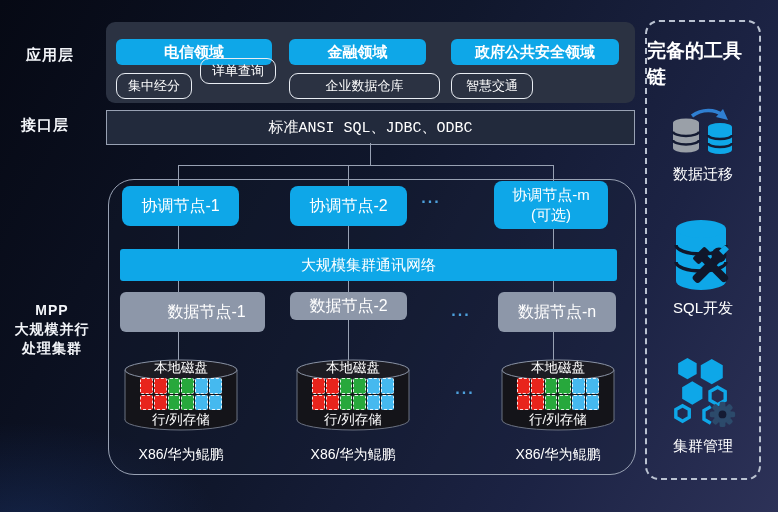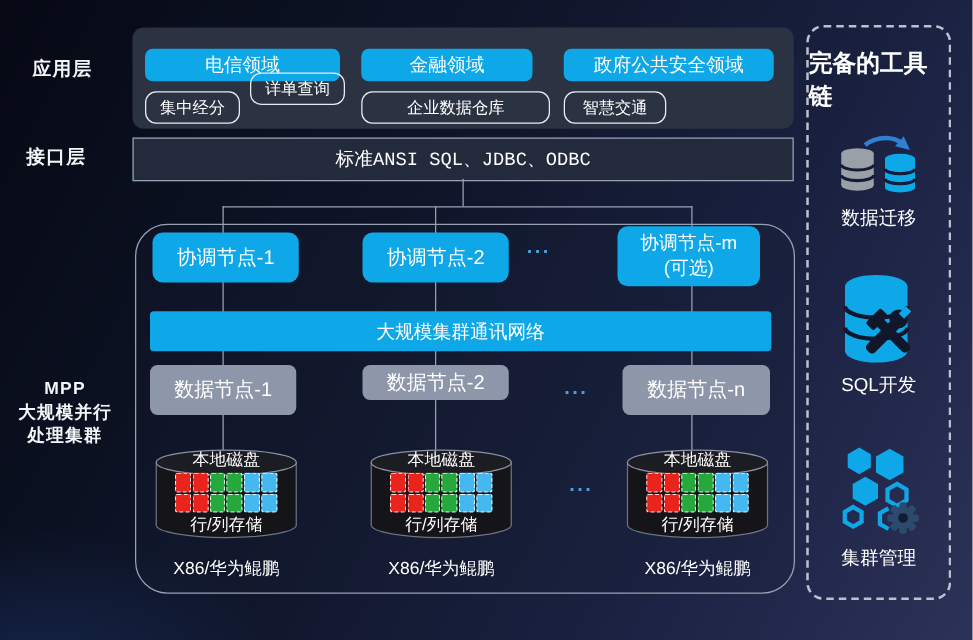--- a/index.html
+++ b/index.html
@@ -6,21 +6,21 @@
   body{width:778px;height:512px;overflow:hidden;font-family:"Liberation Sans","DejaVu Sans",sans-serif;}
   .stage{position:relative;width:778px;height:512px;color:#fff;
     background:
       radial-gradient(ellipse 280px 150px at 3% 103%, rgba(47,95,193,0.22), rgba(0,0,0,0) 70%),
       linear-gradient(118deg, var(--bg1) 0%, var(--bg2) 45%, var(--bg3) 75%, var(--bg4) 100%);}
   .side-label{position:absolute;font-weight:bold;font-size:15px;color:#f3f5f9;text-align:center;letter-spacing:1px;}
   .mpp-label div{line-height:19px;font-size:14px;font-weight:bold;}
   
   .app-panel{position:absolute;left:106px;top:22px;width:529px;height:81px;background:var(--panel);border-radius:9px;}
   .btn-cyan{position:absolute;background:var(--accent);border-radius:6px;display:flex;align-items:center;justify-content:center;
-    font-size:15px;color:#fff;}
+    font-size:15px;color:#fff;font-weight:bold;}
   .btn-outline{position:absolute;border:1px solid #e9edf3;border-radius:9px;display:flex;align-items:center;justify-content:center;
     font-size:13px;color:#fff;background:transparent;}
   
   .sql-box{position:absolute;left:106px;top:110px;width:527px;height:33px;background:var(--sqlbox);
     border:1px solid var(--line);display:flex;align-items:center;justify-content:center;font-size:15px;font-family:Liberation Mono, monospace;}
   
   .vline{position:absolute;width:1px;background:var(--line);z-index:1;}
   .hline{position:absolute;height:1px;background:var(--line);z-index:1;}
   
   .mpp-box{position:absolute;left:108px;top:179px;width:526px;height:294px;border:1.5px solid var(--line);
@@ -86,21 +86,21 @@
   <div class="node-cyan" style="left:122px;top:186px;width:117px;height:40px;">协调节点-1</div>
   <div class="node-cyan" style="left:290px;top:186px;width:117px;height:40px;">协调节点-2</div>
   <div class="dots" style="left:416px;top:189px;width:30px;">...</div>
   <div class="node-cyan two-line" style="left:494px;top:181px;width:114px;height:48px;">
     <div>协调节点-m</div>
     <div>(可选)</div>
   </div>
 
   <div class="net-bar">大规模集群通讯网络</div>
 
-  <div class="node-gray" style="left:120px;top:292px;width:117px;height:40px;">数据节点-1</div>
+  <div class="node-gray" style="left:120px;top:292px;width:117px;height:40px;padding-left:28px;">数据节点-1</div>
   <div class="node-gray" style="left:290px;top:292px;width:117px;height:28px;">数据节点-2</div>
   <div class="dots" style="left:446px;top:302px;width:30px;">...</div>
   <div class="node-gray" style="left:498px;top:292px;width:118px;height:40px;">数据节点-n</div>
 
   <div class="disk" style="left:118px;top:358px;">
     <svg class="cyl" width="126" height="74" viewBox="0 0 126 74">
       <ellipse cx="63" cy="62" rx="56" ry="10" fill="#141419" stroke="#6b7282"></ellipse>
       <rect x="7" y="12" width="112" height="50" fill="#141419"></rect>
       <line x1="7" y1="12" x2="7" y2="62" stroke="#6b7282"></line>
       <line x1="119" y1="12" x2="119" y2="62" stroke="#6b7282"></line>

